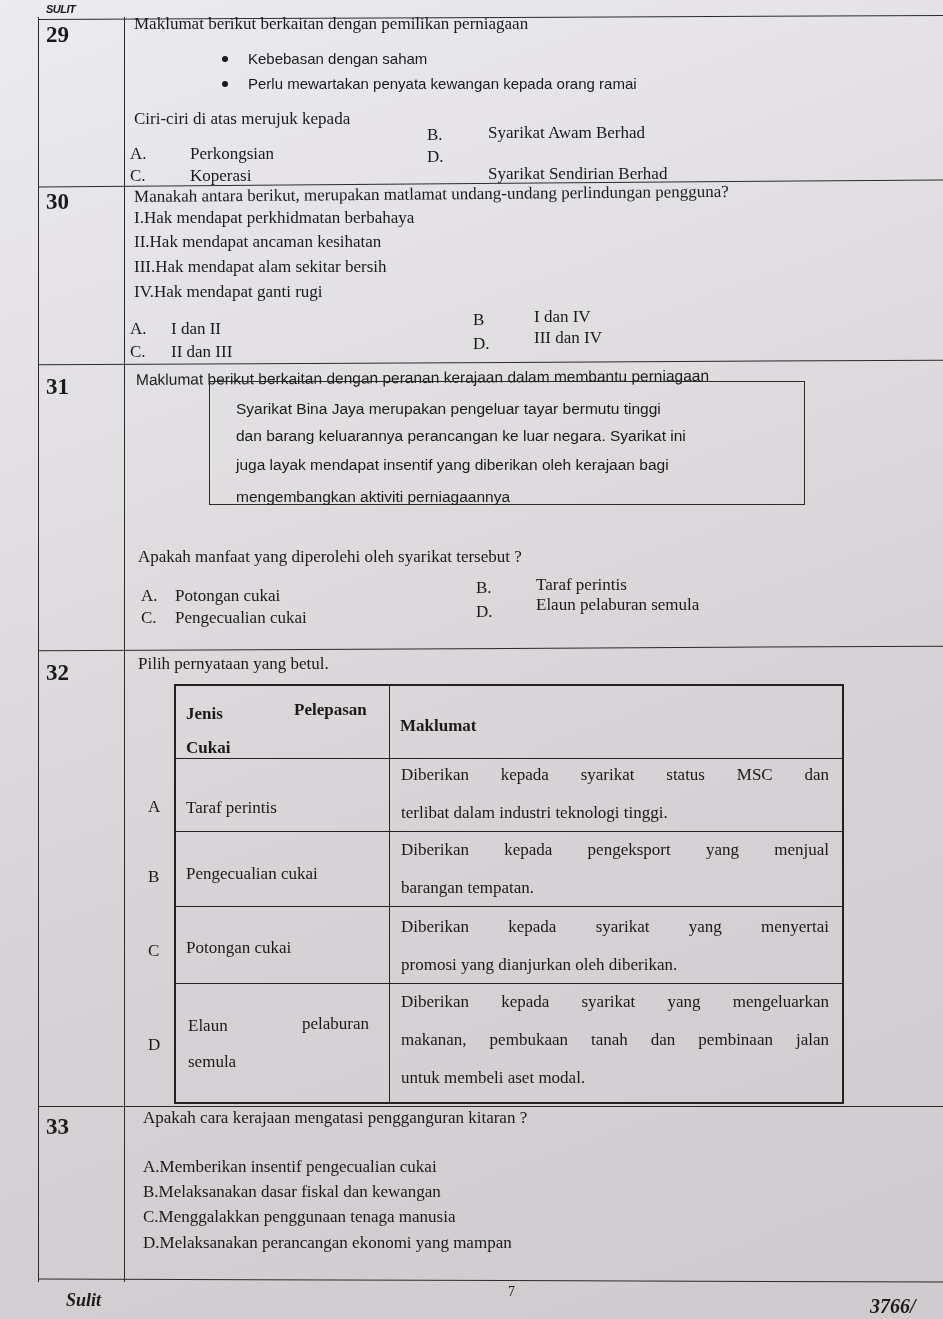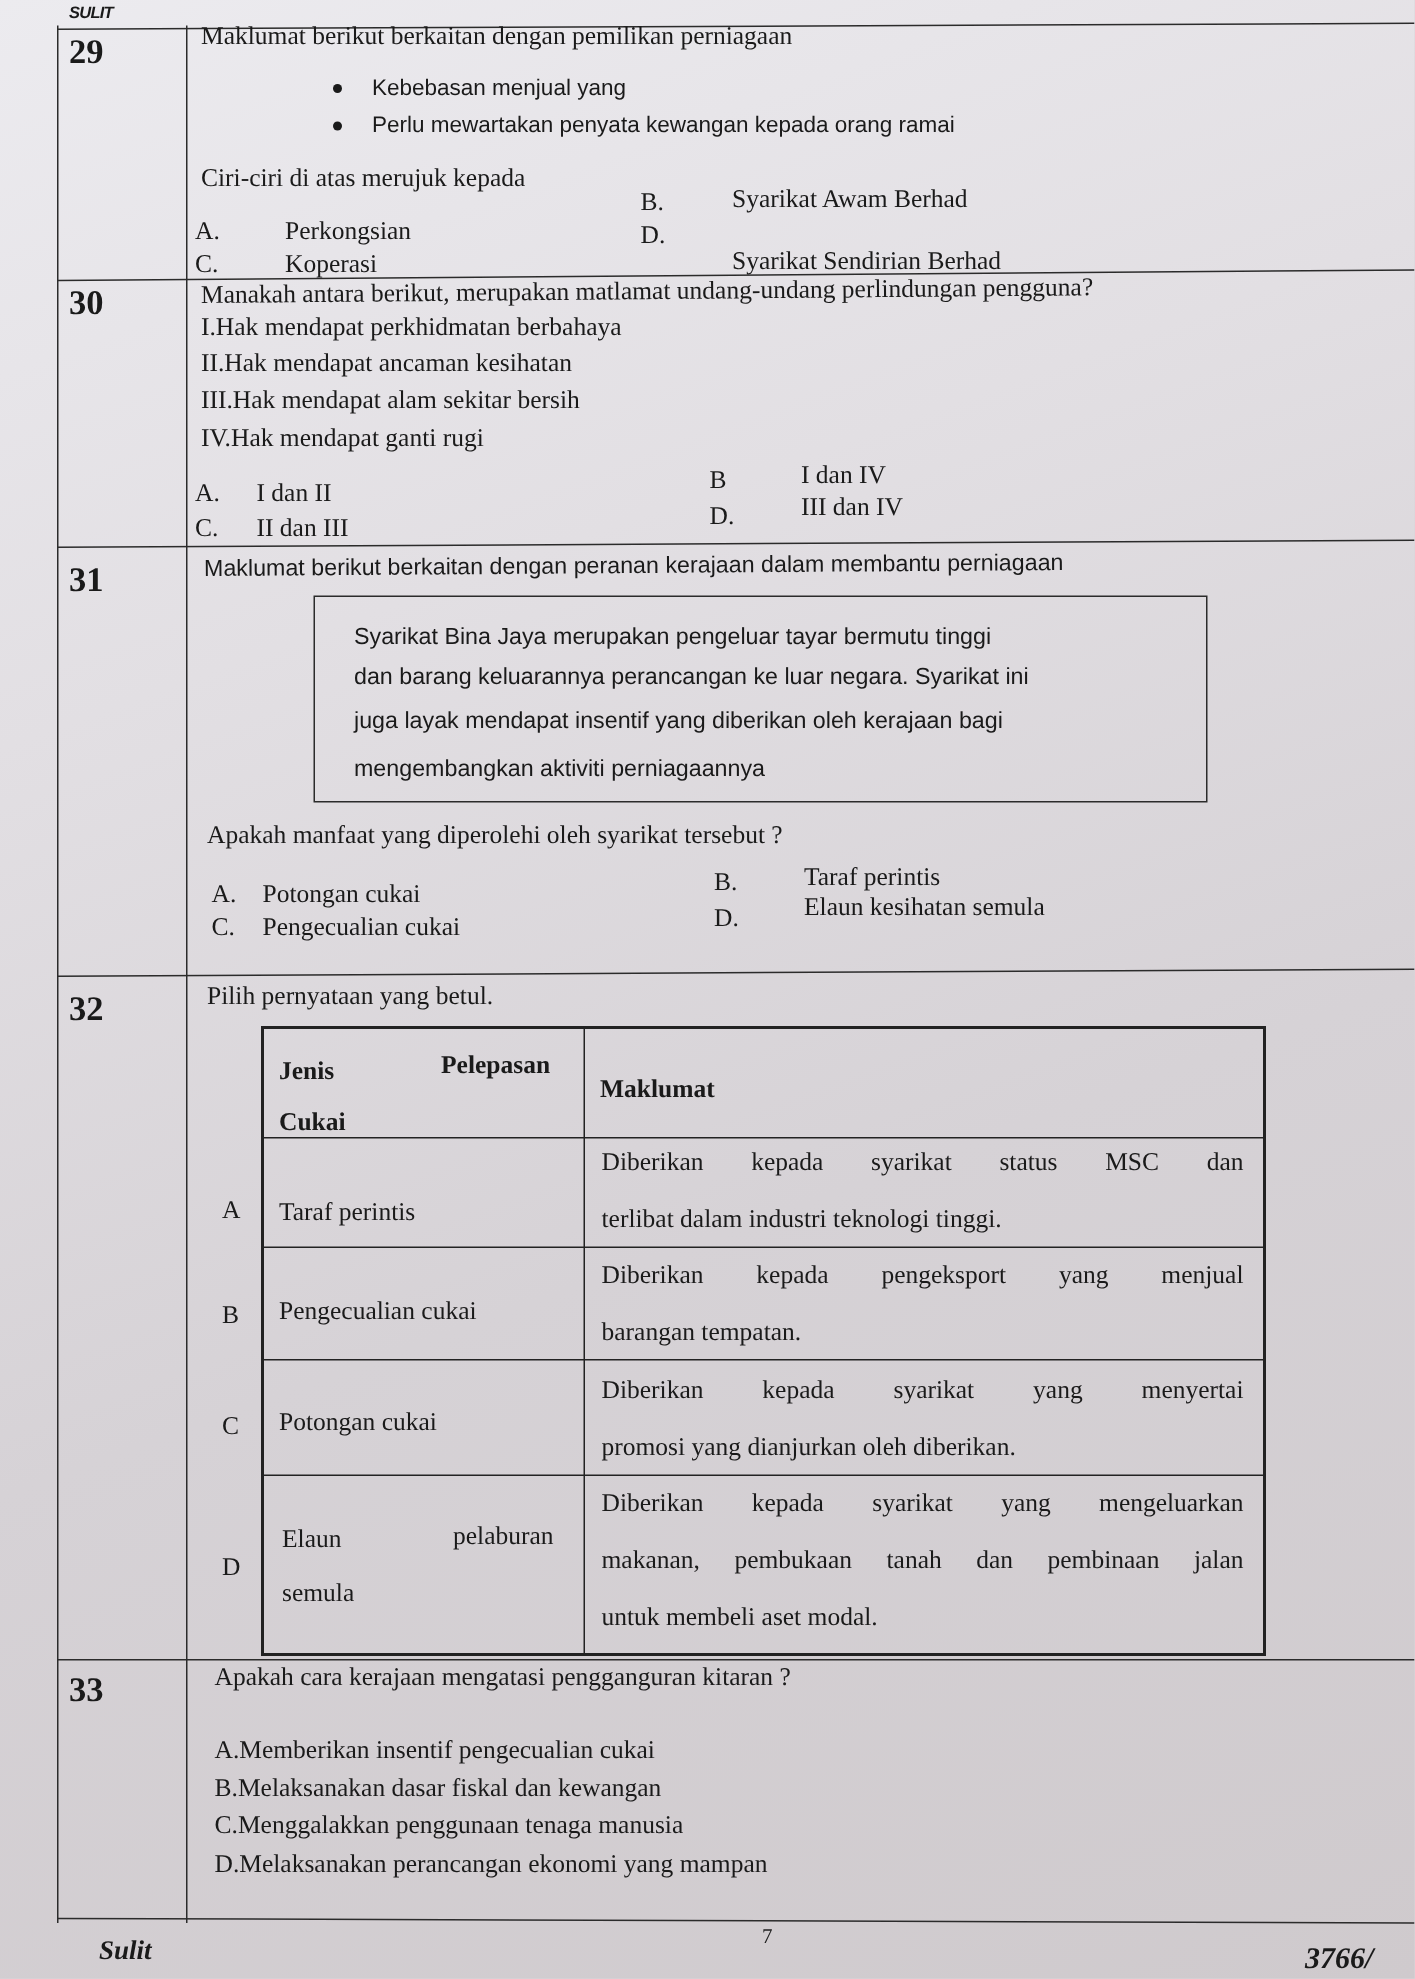--- a/index.html
+++ b/index.html
@@ -28,22 +28,22 @@
     .serif { font-family: "Liberation Serif", serif; font-size: 17px; }
     .sans { font-family: "Liberation Sans", sans-serif; font-size: 15px; }
 
     .t { position: absolute; white-space: nowrap; }
     .bullet::before {
       content: ""; position: absolute; left: -26px; top: 6px;
       width: 6px; height: 6px; border-radius: 50%; background: #1a1a1a;
     }
 
     .info-box {
-      position: absolute; left: 209px; top: 397px;
-      width: 596px; height: 138px;
+      position: absolute; left: 209px; top: 381px;
+      width: 596px; height: 124px;
       border: 1.6px solid #2b2b2b;
     }
     .info-line { position: absolute; left: 26px; font-family: "Liberation Sans", sans-serif; font-size: 15.5px; white-space: nowrap; }
 
     
     .tbl { position: absolute; left: 174px; top: 684px; width: 670px; height: 420px; border: 2px solid #222; }
     .tbl .vsep { position: absolute; left: 213px; top: 0; bottom: 0; border-left: 1.6px solid #222; }
     .tbl .hsep { position: absolute; left: 0; right: 0; border-top: 1.6px solid #222; }
     .row-letter { position: absolute; left: 148px; font-size: 17px; }
     .tcell-text { position: absolute; font-size: 17px; white-space: nowrap; }
@@ -68,21 +68,21 @@
   <div class="vline" style="left:124px; top:17px; height:1265px;"></div>
   <div class="hline" style="left:38px; top:183px; width:905px; transform:rotate(-0.45deg);"></div>
   <div class="hline" style="left:38px; top:362px; width:905px; transform:rotate(-0.3deg);"></div>
   <div class="hline" style="left:38px; top:648px; width:905px; transform:rotate(-0.3deg);"></div>
   <div class="hline" style="left:38px; top:1106px; width:905px;"></div>
   <div class="hline" style="left:38px; top:1280px; width:905px; transform:rotate(0.2deg);"></div>
 
   <section>
     <div class="qnum" style="top:22px;">29</div>
     <div class="t serif" style="left:134px; top:14px;">Maklumat berikut berkaitan dengan pemilikan perniagaan</div>
-    <div class="t sans bullet" style="left:248px; top:50px;">Kebebasan menjual yang</div>
+    <div class="t sans bullet" style="left:248px; top:50px;">Kebebasan dengan saham</div>
     <div class="t sans bullet" style="left:248px; top:75px;">Perlu mewartakan penyata kewangan kepada orang ramai</div>
     <div class="t serif" style="left:134px; top:109px;">Ciri-ciri di atas merujuk kepada</div>
     <div class="t serif" style="left:130px; top:144px;">A.</div>
     <div class="t serif" style="left:190px; top:144px;">Perkongsian</div>
     <div class="t serif" style="left:427px; top:125px;">B.</div>
     <div class="t serif" style="left:488px; top:123px;">Syarikat Awam Berhad</div>
     <div class="t serif" style="left:130px; top:166px;">C.</div>
     <div class="t serif" style="left:190px; top:166px;">Koperasi</div>
     <div class="t serif" style="left:427px; top:147px;">D.</div>
     <div class="t serif" style="left:488px; top:144px;margin-top:20px;">Syarikat Sendirian Berhad</div>
@@ -115,21 +115,21 @@
       <div class="info-line" style="top:106px;">mengembangkan aktiviti perniagaannya</div>
     </div>
     <div class="t serif" style="left:138px; top:547px;">Apakah manfaat yang diperolehi oleh syarikat tersebut ?</div>
     <div class="t serif" style="left:141px; top:586px;">A.</div>
     <div class="t serif" style="left:175px; top:586px;">Potongan cukai</div>
     <div class="t serif" style="left:476px; top:578px;">B.</div>
     <div class="t serif" style="left:536px; top:575px;">Taraf perintis</div>
     <div class="t serif" style="left:141px; top:608px;">C.</div>
     <div class="t serif" style="left:175px; top:608px;">Pengecualian cukai</div>
     <div class="t serif" style="left:476px; top:602px;">D.</div>
-    <div class="t serif" style="left:536px; top:595px;">Elaun kesihatan semula</div>
+    <div class="t serif" style="left:536px; top:595px;">Elaun pelaburan semula</div>
   </section>
 
   <section>
     <div class="qnum" style="top:660px;">32</div>
     <div class="t serif" style="left:138px; top:654px;">Pilih pernyataan yang betul.</div>
 
     <div class="row-letter" style="top:797px;">A</div>
     <div class="row-letter" style="top:867px;">B</div>
     <div class="row-letter" style="top:941px;">C</div>
     <div class="row-letter" style="top:1035px;">D</div>

